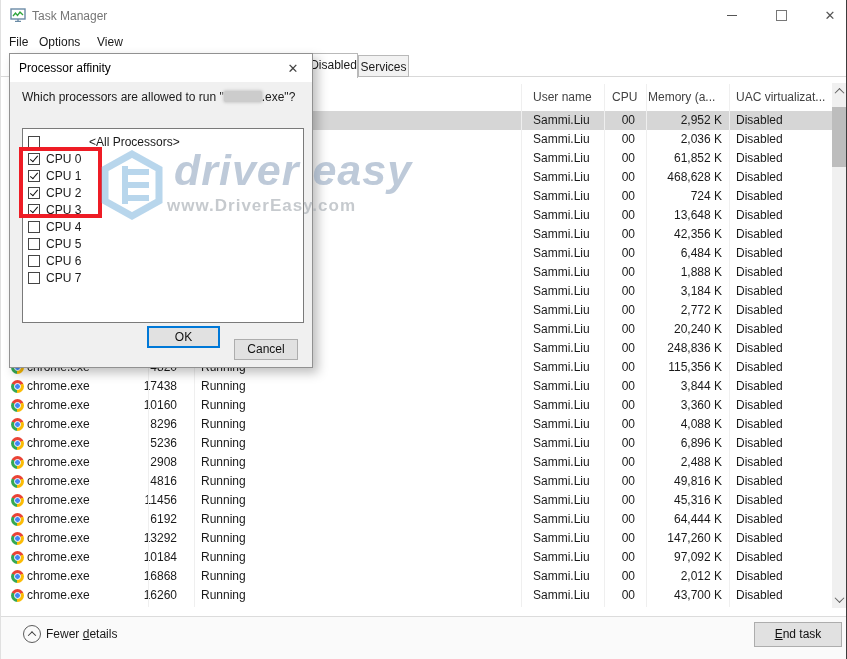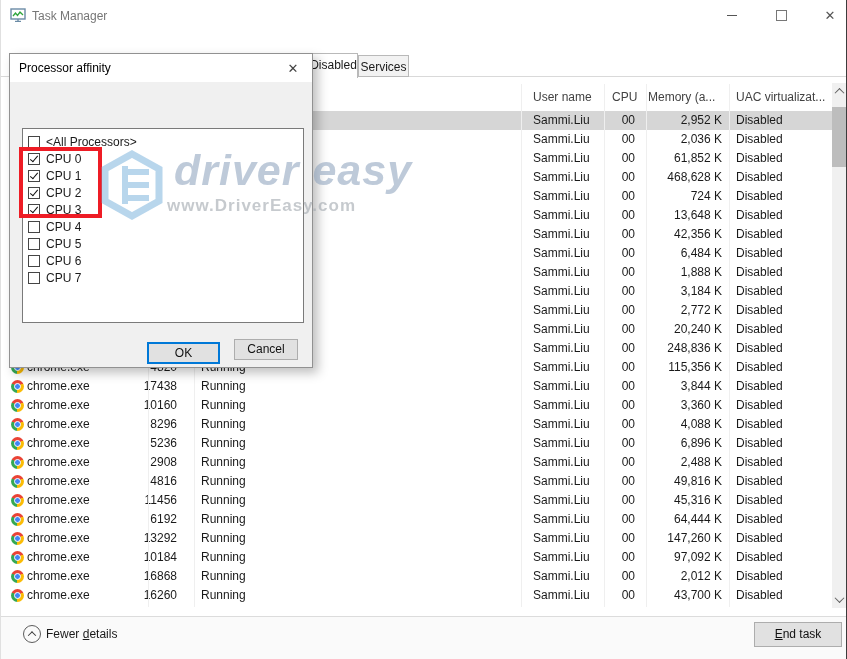--- a/index.html
+++ b/index.html
@@ -66,21 +66,21 @@
     color:#444;font-size:13px;}
   .dlg-question{left:12px;top:36px;white-space:nowrap;}
   .redacted{display:inline-block;width:38px;height:11px;background:#ccc;border-radius:2px;
     box-shadow:0 0 3px 1px #ccc;vertical-align:-1px;}
   .lbox{left:12px;top:74px;width:282px;height:195px;background:#fff;border:1px solid #7a7a7a;box-sizing:border-box;}
   .cpu-item{position:absolute;left:5px;height:17px;display:flex;align-items:center;}
   .cbx{position:relative;width:12px;height:12px;background:#fff;border:1px solid #454545;box-sizing:border-box;margin-right:6px;}
   .cbx.on::after{content:'';position:absolute;left:1px;top:2px;width:7px;height:3px;
     border-left:1.6px solid #101010;border-bottom:1.6px solid #101010;transform:rotate(-50deg);}
   .red-annot{left:9px;top:93px;width:83px;height:71px;border:4px solid #ee1c25;box-sizing:border-box;z-index:5;}
-  .okbtn{left:137px;top:288px;width:73px;height:22px;line-height:18px;border:2px solid #0078d7;}
+  .okbtn{left:137px;top:272px;width:73px;height:22px;line-height:18px;border:2px solid #0078d7;}
   .cancelbtn{left:224px;top:285px;width:64px;height:21px;line-height:19px;text-align:center;}
   
   .watermark{z-index:40;pointer-events:none;}
   .wm-brand{left:173px;top:146px;font-size:43px;font-style:italic;font-weight:bold;
     color:rgba(136,158,185,0.55);letter-spacing:1px;}
   .wm-url{left:166px;top:196px;font-size:17px;font-weight:bold;color:rgba(160,166,173,0.6);letter-spacing:1px;}
   u{text-decoration:underline;}
 </style>
 </head>
 <body>
@@ -99,20 +99,25 @@
         <span class="min-glyph"></span>
       </div>
     <div class="abs winbtn" style="left:757px">
         <span class="max-glyph"></span>
       </div>
     <div class="abs winbtn" style="left:806px">
         <span class="close-glyph">✕</span>
       </div>
   </div>
 
+  <div class="abs menubar">
+    <span class="abs menuitem" style="left:8px">File</span>
+    <span class="abs menuitem" style="left:38px">Options</span>
+    <span class="abs menuitem" style="left:96px">View</span>
+  </div>
 
   <div class="abs tabline"></div>
   <div class="abs tab tab-active">Disabled</div>
   <div class="abs tab tab-idle">Services</div>
 
   <div class="abs thead">
     <span class="th" style="left:532px">User name</span>
     <span class="th" style="left:611px">CPU</span>
     <span class="th" style="left:647px">Memory (a...</span>
     <span class="th" style="left:735px">UAC virtualizat...</span>
@@ -355,22 +360,25 @@
     <div class="abs btn endtask"><u>E</u><span>nd task</span></div>
   </div>
 
   <div class="abs dialog">
     <div class="abs dlg-titlebar">
       <span class="abs dlg-title">Processor affinity</span>
       <div class="abs dlg-close">
           <span>✕</span>
         </div>
     </div>
+    <div class="abs dlg-question">
+      <span>Which processors are allowed to run "</span><span class="redacted"></span><span>.exe"?</span>
+    </div>
     <div class="abs lbox" id="cpu-list">
-        <div class="cpu-item" style="top: 4px;">
+        <div class="cpu-item" style="top: 4px; gap: 43px;">
           <span class="cbx"></span>
           <span>&lt;All Processors&gt;</span>
         </div>
         <div class="cpu-item" style="top: 21px;">
           <span class="cbx on"></span>
           <span>CPU 0</span>
         </div>
         <div class="cpu-item" style="top: 38px;">
           <span class="cbx on"></span>
           <span>CPU 1</span>

